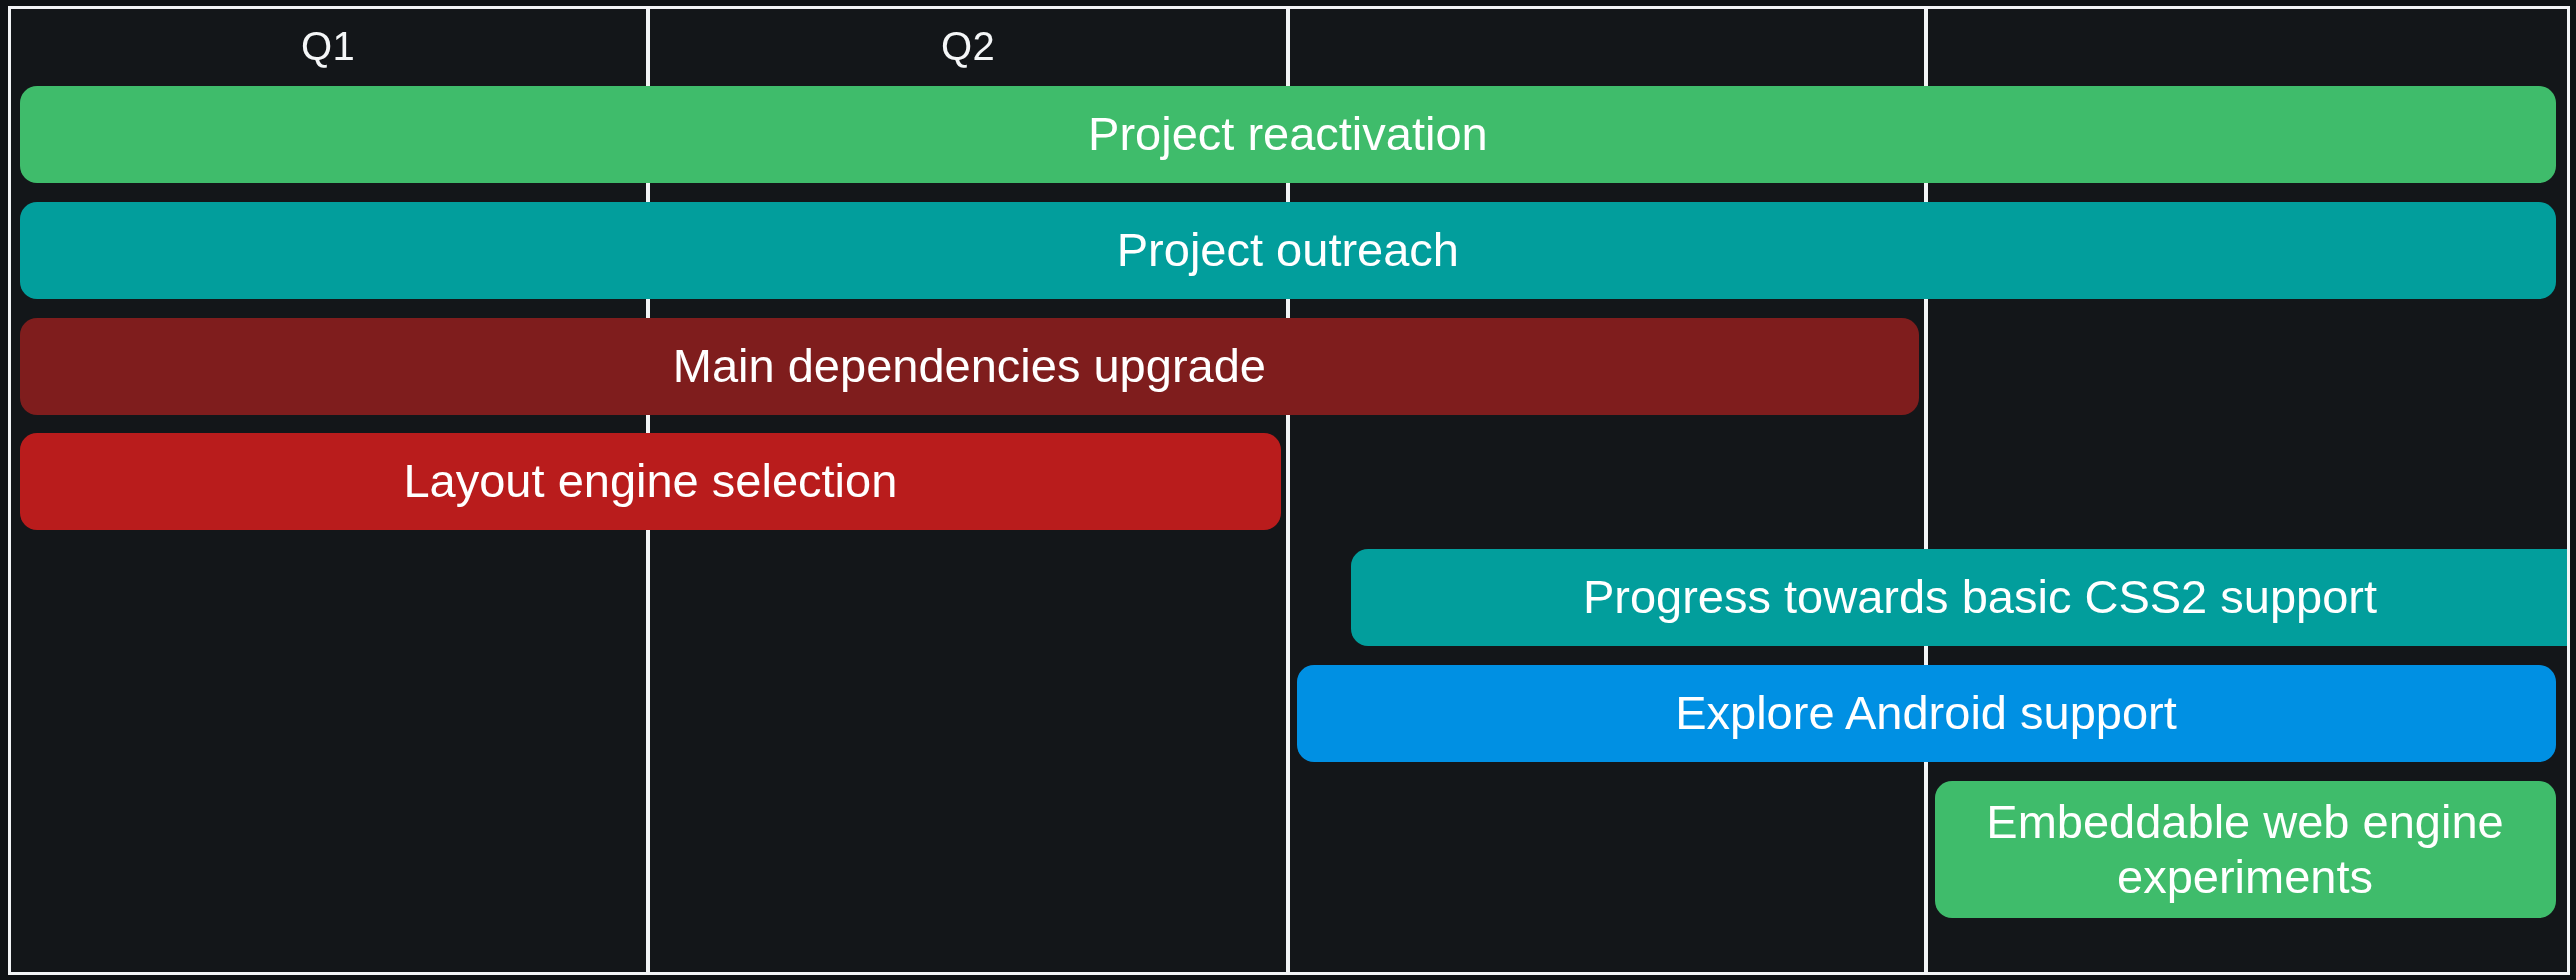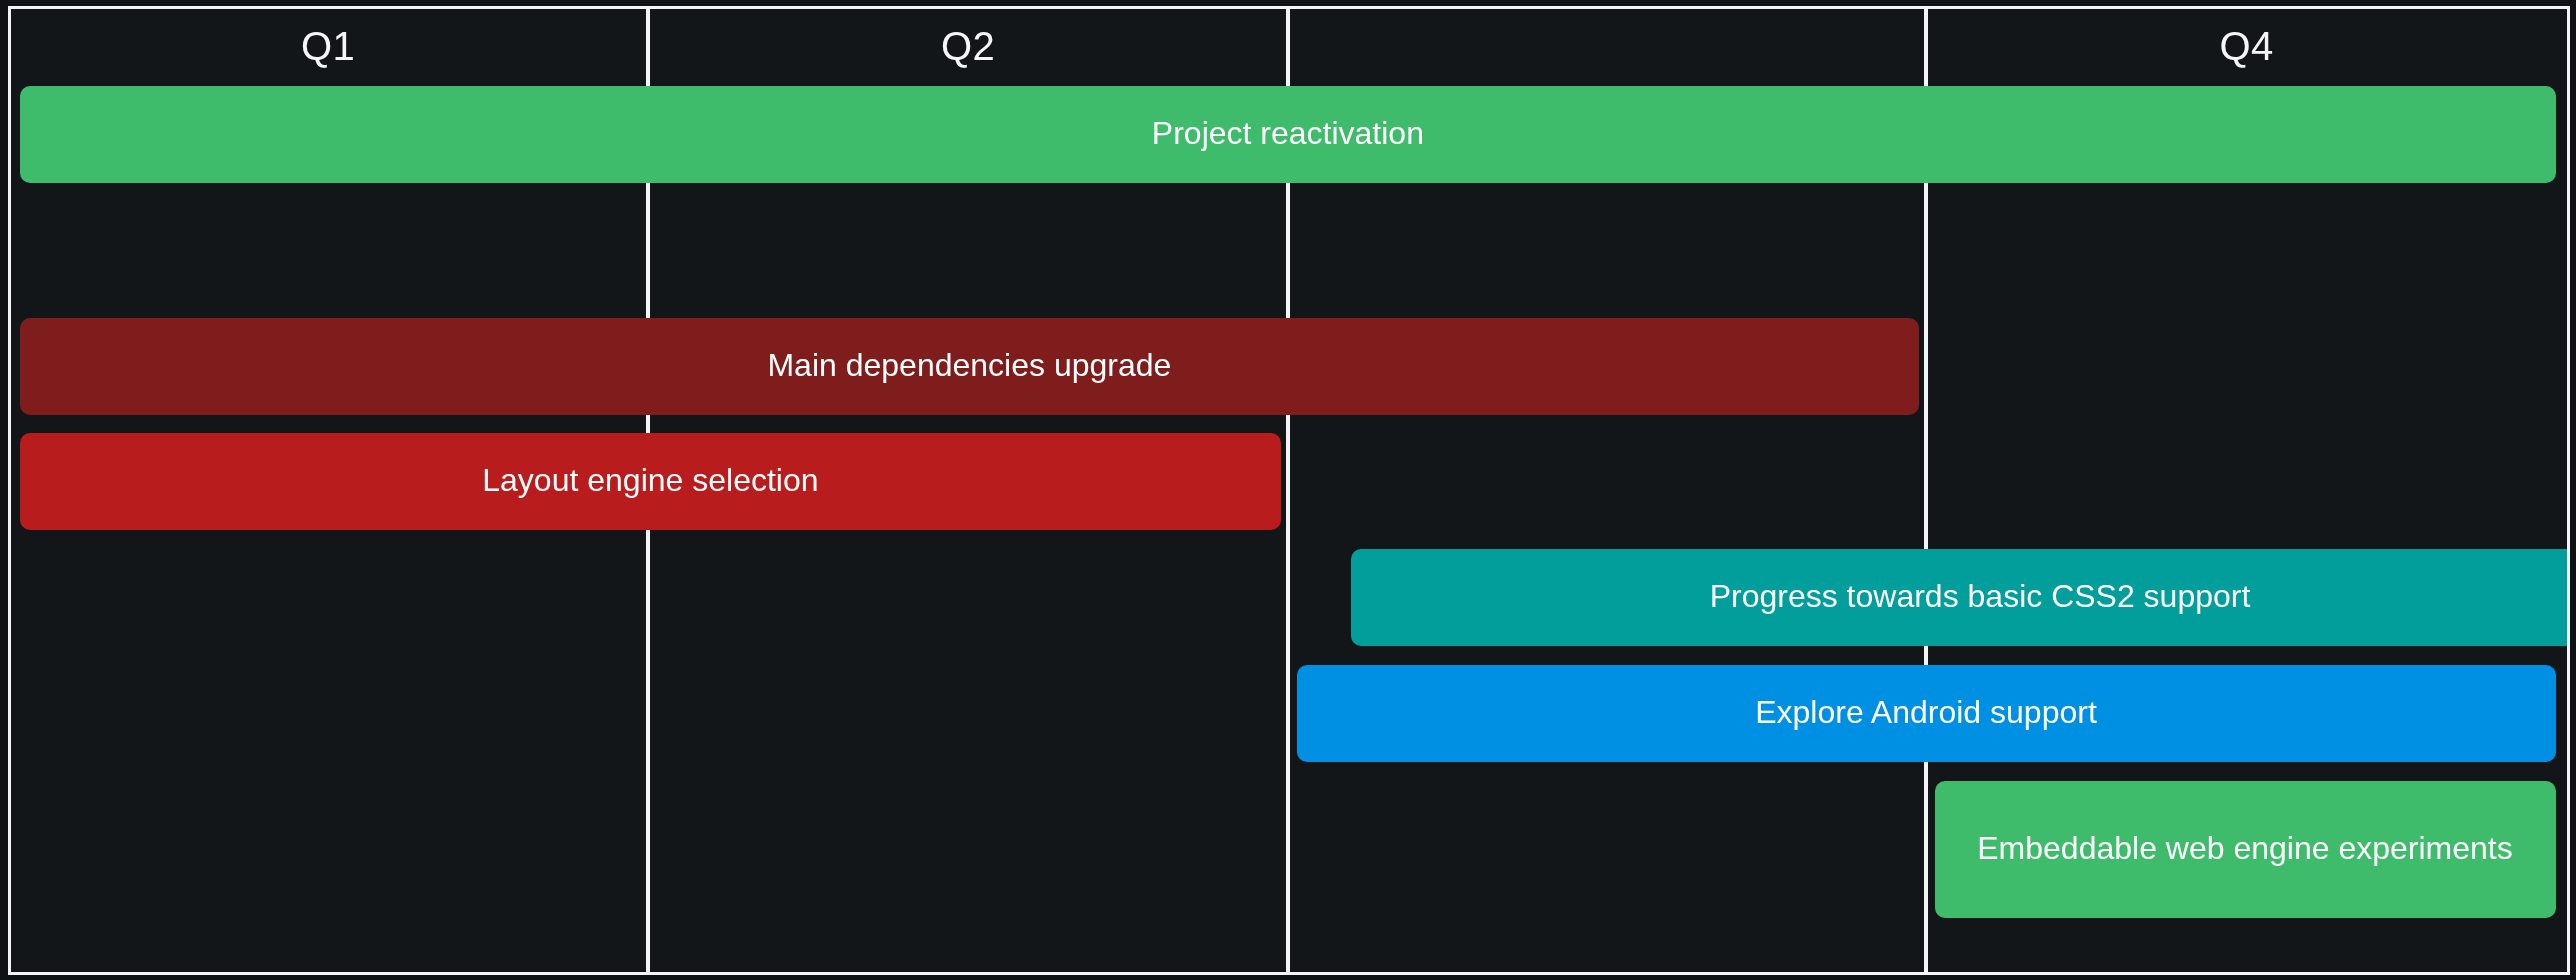--- a/index.html
+++ b/index.html
@@ -68,23 +68,23 @@
 
   
   .bars-layer {
     position: absolute;
     left: 0; top: 0;
     width: 100%;
     height: 100%;
   }
   .task-bar {
     position: absolute;
-    border-radius: 10px;
+    border-radius: 17px;
     color: #ffffff;
-    font-size: 32px;
+    font-size: 47px;
     font-weight: 400;
     display: flex;
     align-items: center;
     justify-content: center;
     text-align: center;
     line-height: 1.18;
     box-sizing: border-box;
     padding: 0 13px;
     overflow: hidden;
   }
@@ -99,29 +99,31 @@
 <div id="roadmap-root">
   <div class="frame">
 
     <div class="divider" style="left:635px;"></div>
     <div class="divider" style="left:1275px;"></div>
     <div class="divider" style="left:1913px;"></div>
 
     <div class="header-row">
       <div class="header-cell" style="left:0px;width:635px;">Q1</div>
       <div class="header-cell" style="left:640px;width:635px;">Q2</div>
-      <div class="header-cell" style="left:1918px;width:636px;">Q4</div>
     </div>
 
     <div class="bars-layer">
 
       <div class="task-bar" style="left:9.4px;top:77px;width:2536px;height:97px;background:#3fbc6b;">
         <span class="label">Project reactivation</span>
       </div>
 
+      <div class="task-bar" style="left:9.4px;top:193px;width:2536px;height:97px;background:#029e9c;">
+        <span class="label">Project outreach</span>
+      </div>
 
       <div class="task-bar" style="left:9.4px;top:309px;width:1899px;height:97px;background:#7f1d1d;">
         <span class="label">Main dependencies upgrade</span>
       </div>
 
       <div class="task-bar" style="left:9.4px;top:424px;width:1261px;height:97px;background:#b91c1c;">
         <span class="label">Layout engine selection</span>
       </div>
 
       <div class="task-bar" style="left:1340px;top:540px;width:1259px;height:97px;background:#029e9c;">

